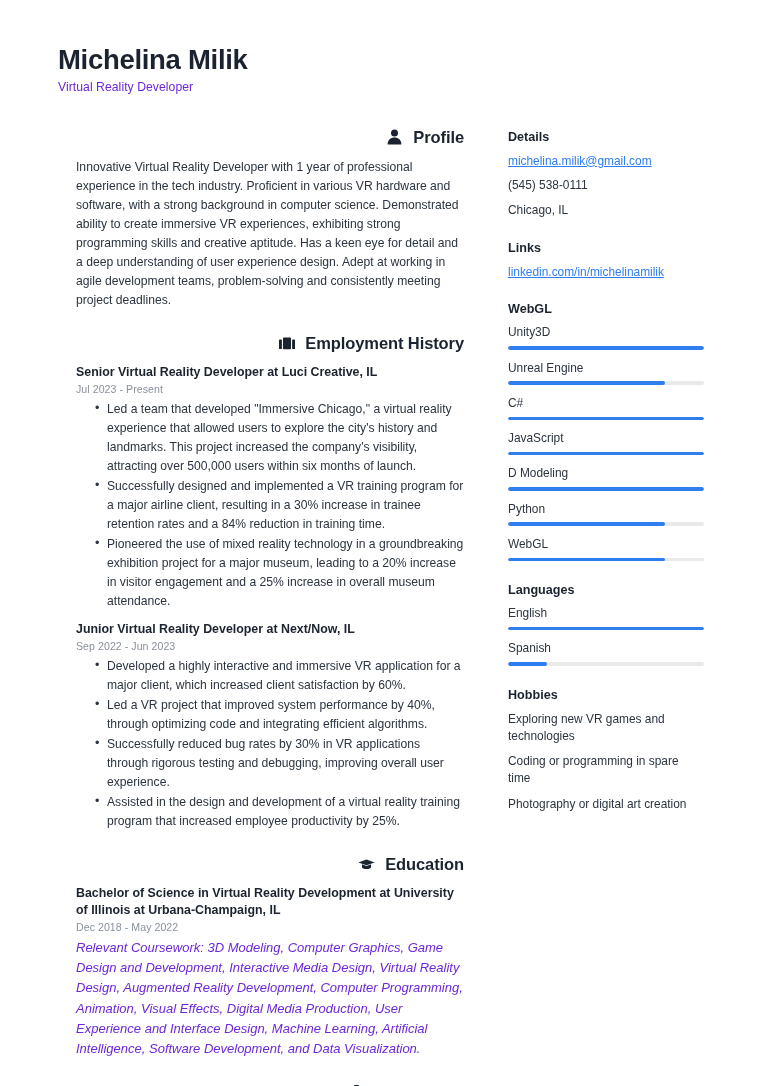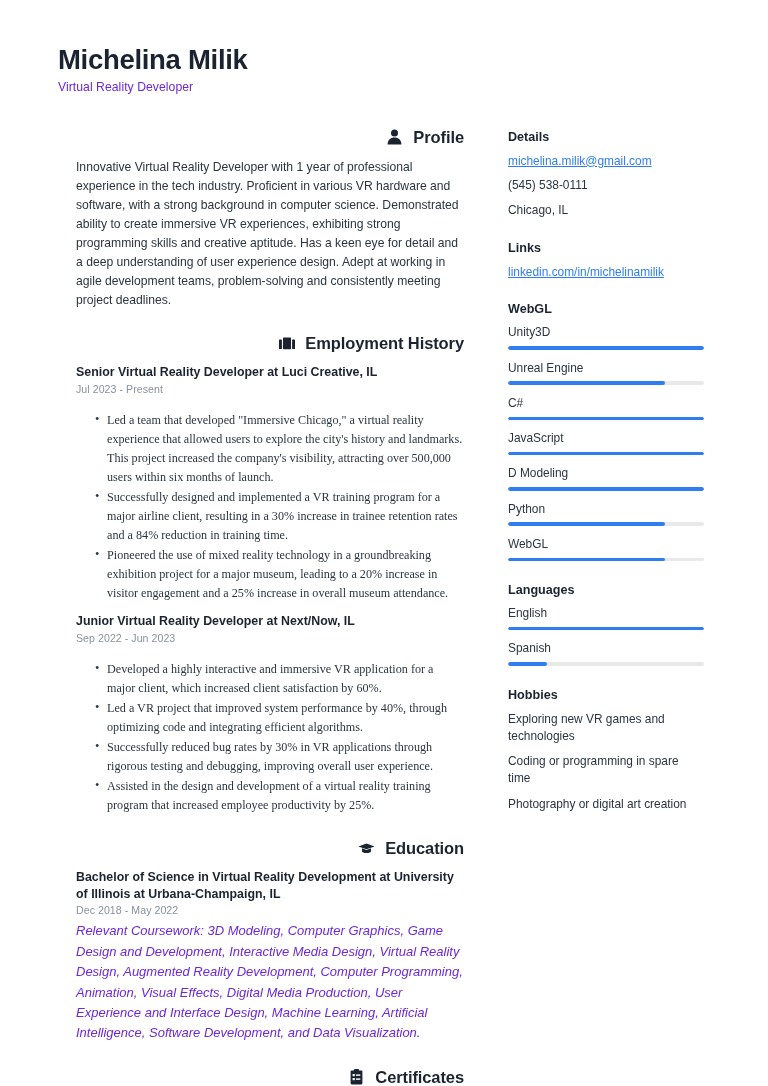--- a/index.html
+++ b/index.html
@@ -117,24 +117,23 @@
 
   .entry-desc {
     font-size: 13px;
     line-height: 1.565;
     color: #6d28d9;
     margin-top: 5px;
     font-style: italic;
   }
 
   ul.bullets {
-    margin-top: 16px;
+    margin-top: 5px;
     padding-left: 31px;
     list-style: none;
-    font-family: Liberation Serif, serif;
   }
 
   ul.bullets li {
     font-size: 12.15px;
     line-height: 1.565;
     color: #2b3440;
     position: relative;
     margin-bottom: 1px;
   }
 

